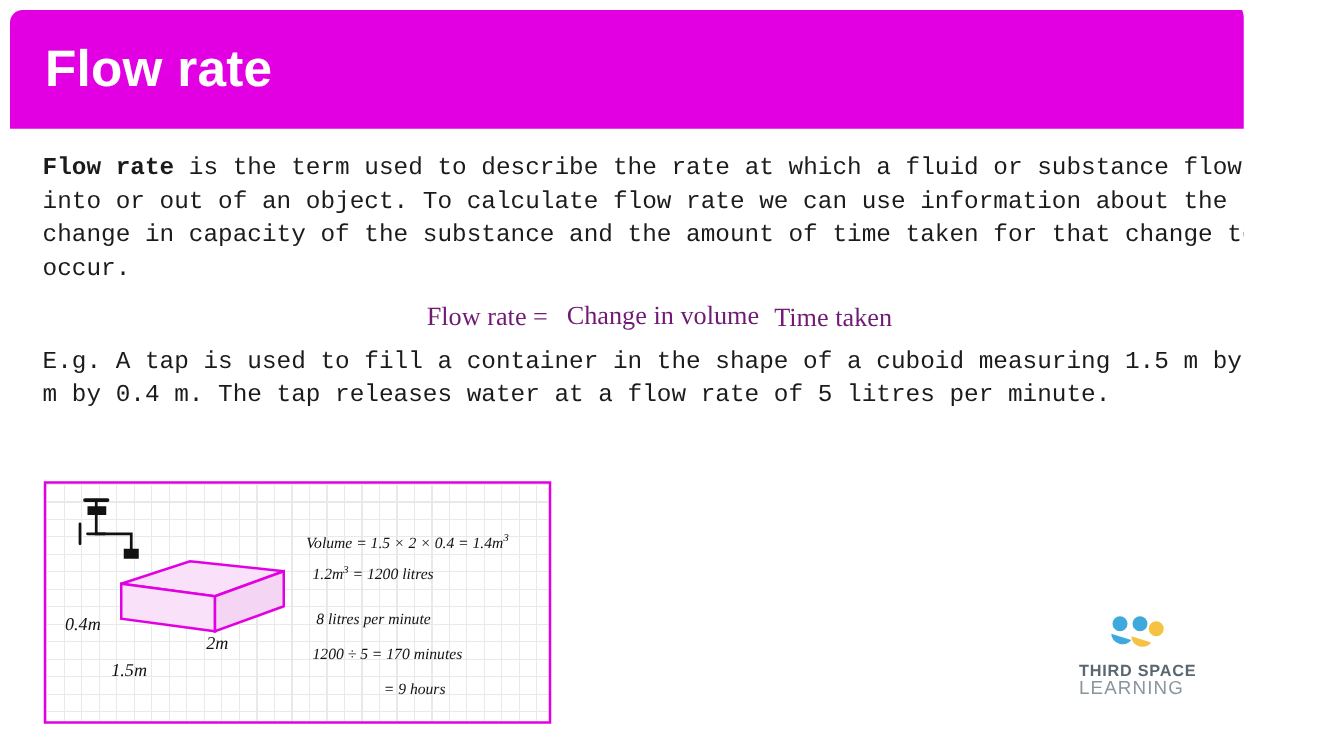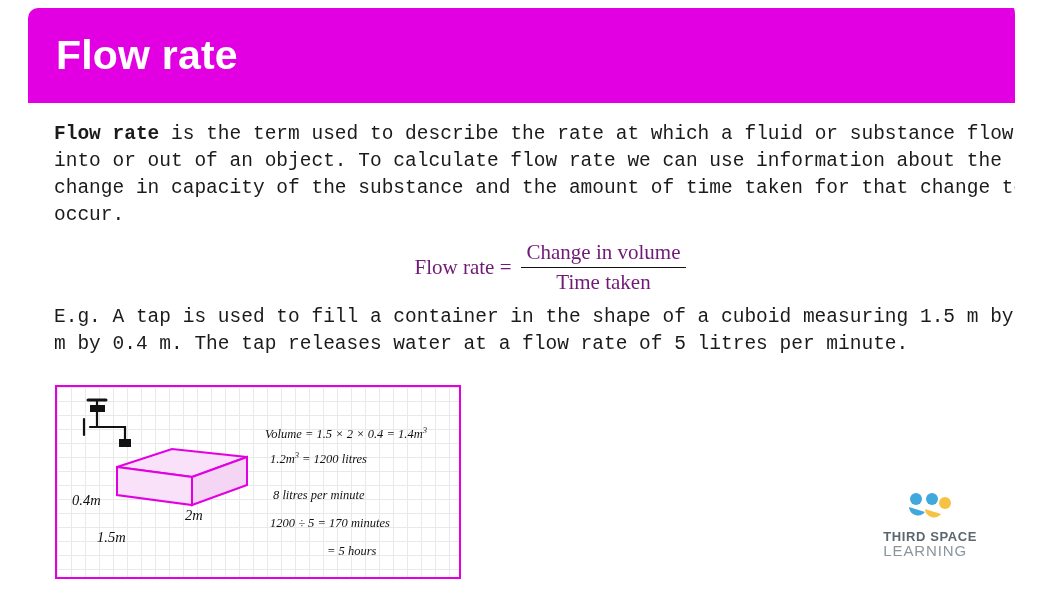--- a/index.html
+++ b/index.html
@@ -12,21 +12,20 @@
     -webkit-font-smoothing: antialiased;
   }
   #page {
     position: relative;
     width: 995px;
     height: 599px;
     background: #ffffff;
     overflow: hidden;
     border-radius: 14px;
     box-sizing: border-box;
-    margin-left: 20px;
   }
   
   .header-bar {
     position: absolute;
     left: 8px;
     top: 8px;
     width: 1041px;
     height: 95px;
     background: #e200e2;
     border-radius: 10px 10px 0 0;
@@ -75,22 +74,21 @@
     font-family: "Liberation Serif", serif;
     font-size: 21px;
     color: #701a75;
   }
   .formula .lhs {
     margin-right: 9px;
     white-space: nowrap;
   }
   .frac {
     display: inline-flex;
-    flex-direction: column;
-    align-items: center;
+    flex-direction: row;
     vertical-align: middle;
   }
   .frac .num {
     padding: 0 6px 2px 6px;
     white-space: nowrap;
   }
   .frac .bar {
     width: 100%;
     height: 1.4px;
     background: #111111;
@@ -132,21 +130,21 @@
   .m5 { left: 270px; top: 157px; font-size: 12.5px; }
   .lbl {
     position: absolute;
     font-family: "Liberation Serif", serif;
     font-style: italic;
     font-size: 14.5px;
     color: #111111;
   }
   .lbl-h { left: 15px;  top: 105px; }
   .lbl-w { left: 128px; top: 120px; }
-  .lbl-d { left: 40px;  top: 142px; }
+  .lbl-d { left: 52px;  top: 142px; }
   sup.sm { font-size: 0.68em; vertical-align: super; }
   
   .logo {
     position: absolute;
     right: 38px;
     bottom: 40px;
     display: flex;
     align-items: center;
     gap: 9px;
     flex-direction: column;
@@ -230,21 +228,21 @@
     <div class="lbl lbl-d">1.5m</div>
 
     <div class="math-line m1">
       <span>Volume = 1.5 × 2 × 0.4 = 1.4m</span><sup class="sm">3</sup>
     </div>
     <div class="math-line m2">
       <span>1.2m</span><sup class="sm">3</sup><span> = 1200 litres</span>
     </div>
     <div class="math-line m3">8 litres per minute</div>
     <div class="math-line m4">1200 ÷ 5 = 170 minutes</div>
-    <div class="math-line m5">= 5 hours</div>
+    <div class="math-line m5">= 9 hours</div>
   </div>
 
   <div class="logo">
     <div class="logo-mark">
       <svg width="46" height="30" viewBox="0 0 46 30">
         <circle cx="9" cy="8" r="6" fill="#3fa9dd"></circle>
         <circle cx="25" cy="8" r="6" fill="#3fa9dd"></circle>
         <path d="M2 16 a9 9 0 0 0 16 5 z" fill="#3fa9dd"></path>
         <path d="M18 18 a9 9 0 0 0 16 5 z" fill="#f5c243"></path>
         <circle cx="38" cy="12" r="6" fill="#f5c243"></circle>

